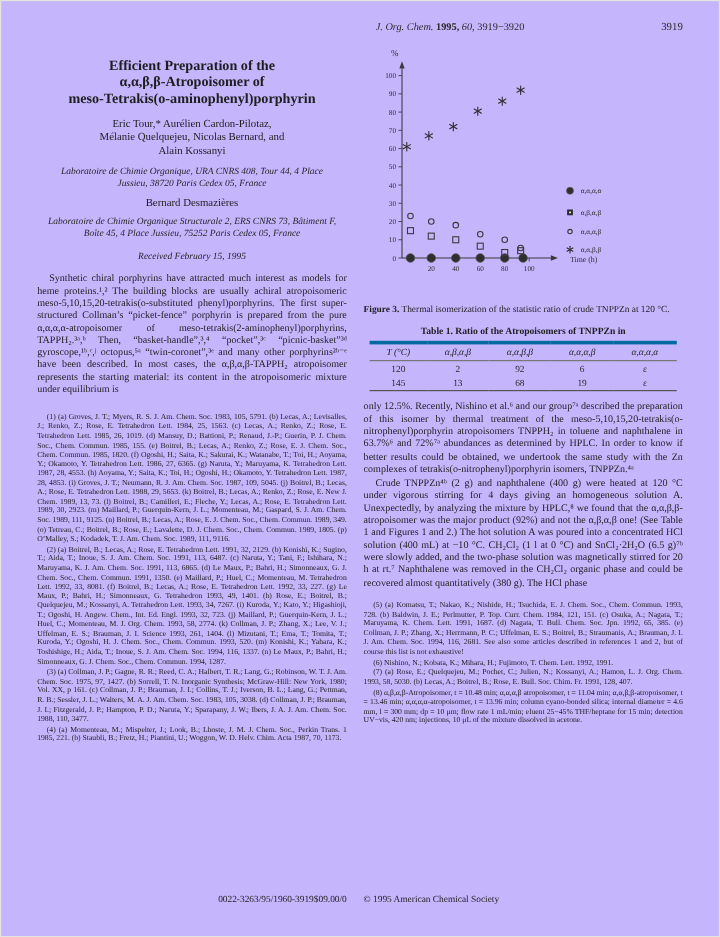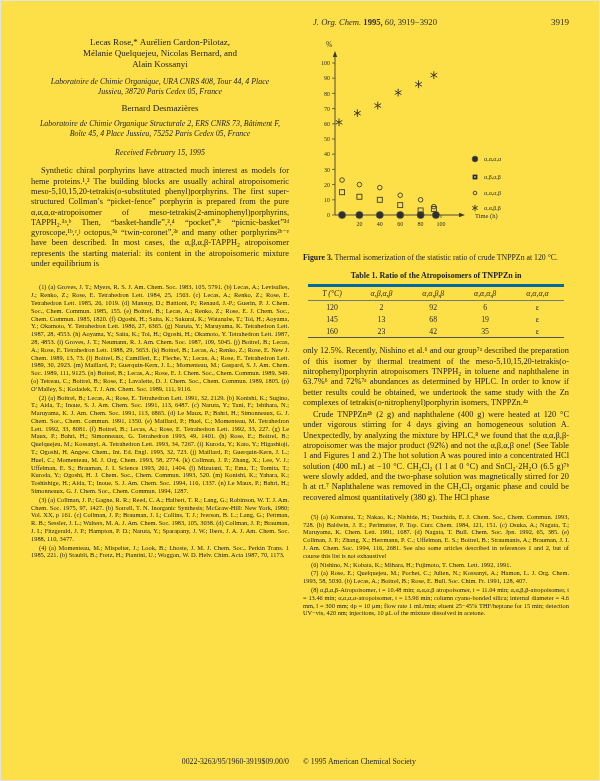--- a/index.html
+++ b/index.html
@@ -1,20 +1,20 @@
 <!DOCTYPE html>
 <html><head>
 <meta charset="utf-8">
 <style>
   html,body{margin:0;padding:0;background:#ffffff;}
   .page{
     width:600px;height:781px;box-sizing:border-box;
-    background:#fde047;color:#1e1e1e;
+    background:#c4b5fd;color:#1e1e1e;
     font-family:"Liberation Serif","DejaVu Serif",serif;
-    padding:16px 30px 14px 30px;
+    padding:16px 30px 26px 30px;
     display:flex;flex-direction:column;
     border:1px solid #e3e3df;
   }
   .running-head{display:flex;align-items:baseline;font-size:8.6px;color:#2a2a2a;margin-bottom:10px;}
   .running-head .lead{flex:1;}
   .head-center{flex:0 0 auto;text-align:center;margin-left:150px;}
   .head-page{flex:1;text-align:right;font-size:9px;}
   .it{font-style:italic;}
   .b{font-weight:bold;}
   .columns{display:flex;flex:1;min-height:0;gap:14px;}
@@ -51,22 +51,27 @@
     <span class="lead"></span>
     <div class="head-center">
       <span class="it">J. Org. Chem.</span><span class="b"> 1995, </span><span class="it">60, </span><span>3919−3920</span>
     </div>
     <span class="head-page">3919</span>
   </header>
 
   <div class="columns">
 
     <div class="col">
+      <div class="title">
+        <div>Efficient Preparation of the</div>
+        <div>α,α,β,β-Atropoisomer of</div>
+        <div>meso-Tetrakis(o-aminophenyl)porphyrin</div>
+      </div>
       <div class="authors">
-        <div>Lecas Rose,* Aurélien Cardon-Pilotaz,</div>
+        <div>Eric Tour,* Aurélien Cardon-Pilotaz,</div>
         <div>Mélanie Quelquejeu, Nicolas Bernard, and</div>
         <div>Alain Kossanyi</div>
       </div>
       <div class="affil">Laboratoire de Chimie Organique, URA CNRS 408, Tour 44, 4 Place Jussieu, 38720 Paris Cedex 05, France</div>
       <div class="author2">Bernard Desmazières</div>
       <div class="affil">Laboratoire de Chimie Organique Structurale 2, ERS CNRS 73, Bâtiment F, Boîte 45, 4 Place Jussieu, 75252 Paris Cedex 05, France</div>
       <div class="received">Received February 15, 1995</div>
       <p class="body-par indent">Synthetic chiral porphyrins have attracted much interest as models for heme proteins.¹,² The building blocks are usually achiral atropoisomeric meso-5,10,15,20-tetrakis(o-substituted phenyl)porphyrins. The first super-structured Collman’s “picket-fence” porphyrin is prepared from the pure α,α,α,α-atropoisomer of meso-tetrakis(2-aminophenyl)porphyrins, TAPPH₂.³ᵃ,ᵇ Then, “basket-handle”,³,⁴ “pocket”,³ᶜ “picnic-basket”³ᵈ gyroscope,¹ᵇ,ᶜ,ʲ octopus,⁵ᵃ “twin-coronet”,³ᵉ and many other porphyrins²ᵇ⁻ᵉ have been described. In most cases, the α,β,α,β-TAPPH₂ atropoisomer represents the starting material: its content in the atropoisomeric mixture under equilibrium is</p>
       <div class="footnotes">
         <p class="fn">(1) (a) Groves, J. T.; Myers, R. S. J. Am. Chem. Soc. 1983, 105, 5791. (b) Lecas, A.; Levisalles, J.; Renko, Z.; Rose, E. Tetrahedron Lett. 1984, 25, 1563. (c) Lecas, A.; Renko, Z.; Rose, E. Tetrahedron Lett. 1985, 26, 1019. (d) Mansuy, D.; Battioni, P.; Renaud, J.-P.; Guerin, P. J. Chem. Soc., Chem. Commun. 1985, 155. (e) Boitrel, B.; Lecas, A.; Renko, Z.; Rose, E. J. Chem. Soc., Chem. Commun. 1985, 1820. (f) Ogoshi, H.; Saita, K.; Sakurai, K.; Watanabe, T.; Toi, H.; Aoyama, Y.; Okamoto, Y. Tetrahedron Lett. 1986, 27, 6365. (g) Naruta, Y.; Maruyama, K. Tetrahedron Lett. 1987, 28, 4553. (h) Aoyama, Y.; Saita, K.; Toi, H.; Ogoshi, H.; Okamoto, Y. Tetrahedron Lett. 1987, 28, 4853. (i) Groves, J. T.; Neumann, R. J. Am. Chem. Soc. 1987, 109, 5045. (j) Boitrel, B.; Lecas, A.; Rose, E. Tetrahedron Lett. 1988, 29, 5653. (k) Boitrel, B.; Lecas, A.; Renko, Z.; Rose, E. New J. Chem. 1989, 13, 73. (l) Boitrel, B.; Camilleri, E.; Fleche, Y.; Lecas, A.; Rose, E. Tetrahedron Lett. 1989, 30, 2923. (m) Maillard, P.; Guerquin-Kern, J. L.; Momenteau, M.; Gaspard, S. J. Am. Chem. Soc. 1989, 111, 9125. (n) Boitrel, B.; Lecas, A.; Rose, E. J. Chem. Soc., Chem. Commun. 1989, 349. (o) Tetreau, C.; Boitrel, B.; Rose, E.; Lavalette, D. J. Chem. Soc., Chem. Commun. 1989, 1805. (p) O’Malley, S.; Kodadek, T. J. Am. Chem. Soc. 1989, 111, 9116.</p>
@@ -207,27 +212,20 @@
             <td>6</td>
             <td>ε</td>
           </tr>
           <tr>
             <td>145</td>
             <td>13</td>
             <td>68</td>
             <td>19</td>
             <td>ε</td>
           </tr>
-          <tr class="last">
-            <td>160</td>
-            <td>23</td>
-            <td>42</td>
-            <td>35</td>
-            <td>ε</td>
-          </tr>
         </tbody>
       </table>
 
       <p class="rc-par">only 12.5%. Recently, Nishino et al.⁶ and our group⁷ᵃ described the preparation of this isomer by thermal treatment of the meso-5,10,15,20-tetrakis(o-nitrophenyl)porphyrin atropoisomers TNPPH₂ in toluene and naphthalene in 63.7%⁶ and 72%⁷ᵃ abundances as determined by HPLC. In order to know if better results could be obtained, we undertook the same study with the Zn complexes of tetrakis(o-nitrophenyl)porphyrin isomers, TNPPZn.⁴ᵃ</p>
       <p class="rc-par indent">Crude TNPPZn⁴ᵇ (2 g) and naphthalene (400 g) were heated at 120 °C under vigorous stirring for 4 days giving an homogeneous solution A. Unexpectedly, by analyzing the mixture by HPLC,⁸ we found that the α,α,β,β-atropoisomer was the major product (92%) and not the α,β,α,β one! (See Table 1 and Figures 1 and 2.) The hot solution A was poured into a concentrated HCl solution (400 mL) at −10 °C. CH₂Cl₂ (1 l at 0 °C) and SnCl₂·2H₂O (6.5 g)⁷ᵇ were slowly added, and the two-phase solution was magnetically stirred for 20 h at rt.⁷ Naphthalene was removed in the CH₂Cl₂ organic phase and could be recovered almost quantitatively (380 g). The HCl phase</p>
 
       <div class="footnotes">
         <p class="fn">(5) (a) Komatsu, T.; Nakao, K.; Nishide, H.; Tsuchida, E. J. Chem. Soc., Chem. Commun. 1993, 728. (b) Baldwin, J. E.; Perlmutter, P. Top. Curr. Chem. 1984, 121, 151. (c) Osuka, A.; Nagata, T.; Maruyama, K. Chem. Lett. 1991, 1687. (d) Nagata, T. Bull. Chem. Soc. Jpn. 1992, 65, 385. (e) Collman, J. P.; Zhang, X.; Herrmann, P. C.; Uffelman, E. S.; Boitrel, B.; Straumanis, A.; Brauman, J. I. J. Am. Chem. Soc. 1994, 116, 2681. See also some articles described in references 1 and 2, but of course this list is not exhaustive!</p>
         <p class="fn">(6) Nishino, N.; Kobata, K.; Mihara, H.; Fujimoto, T. Chem. Lett. 1992, 1991.</p>
         <p class="fn">(7) (a) Rose, E.; Quelquejeu, M.; Pochet, C.; Julien, N.; Kossanyi, A.; Hamon, L. J. Org. Chem. 1993, 58, 5030. (b) Lecas, A.; Boitrel, B.; Rose, E. Bull. Soc. Chim. Fr. 1991, 128, 407.</p>

